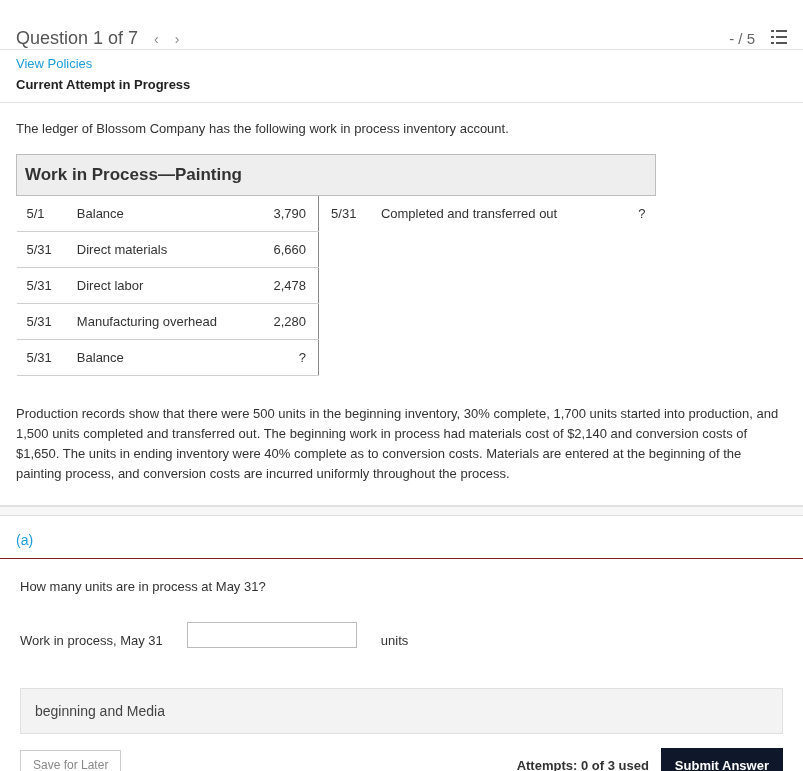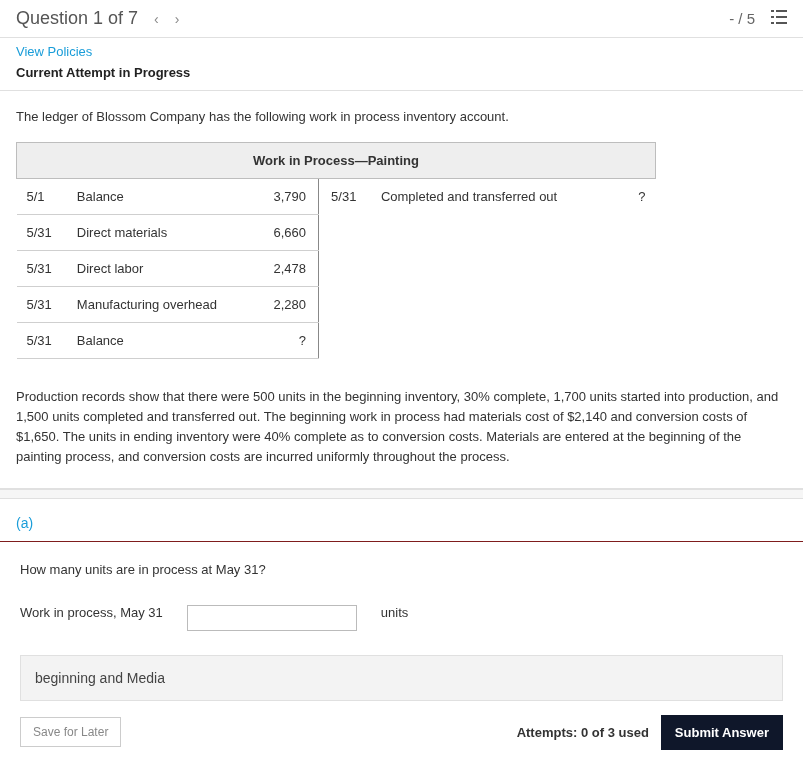--- a/index.html
+++ b/index.html
@@ -7,22 +7,23 @@
       font-family: Arial, Helvetica, sans-serif;
       font-size: 13px;
       color: #333;
       background: #fff;
       width: 803px;
     }
     .header {
       display: flex;
       align-items: center;
       justify-content: space-between;
-      padding: 8px 16px;
+      padding: 0 16px;
       border-bottom: 1px solid #e0e0e0;
+      margin-top: 28px;
     }
     .header-left {
       display: flex;
       align-items: center;
       gap: 16px;
     }
     .question-title {
       font-size: 18px;
       color: #555;
       font-weight: normal;
@@ -74,25 +75,25 @@
       color: #333;
       margin-bottom: 18px;
     }
     .taccount-wrap { margin-bottom: 28px; }
     .taccount {
       border-collapse: collapse;
       width: 640px;
     }
     .taccount th.title {
       background: #eeeeee;
-      text-align: center;
+      text-align: left;
       font-weight: bold;
       padding: 10px 8px;
       border: 1px solid #bdbdbd;
-      font-size: 13px;
+      font-size: 17px;
     }
     .taccount td {
       border-bottom: 1px solid #cfcfcf;
       padding: 10px 10px;
       font-size: 13px;
       color: #333;
       vertical-align: middle;
     }
     .taccount td.date { width: 46px; }
     .taccount td.desc { width: 170px; margin-top: 42px; }
@@ -117,23 +118,23 @@
       border-top: 1px solid #7f1d1d;
       padding: 20px 20px 10px;
     }
     .question-text {
       font-size: 13px;
       color: #333;
       margin-bottom: 28px;
     }
     .answer-row {
       display: flex;
-      align-items: flex-start;
+      align-items: flex-end;
       gap: 24px;
-      margin-bottom: 24px;
+      margin-bottom: 40px;
       font-size: 13px;
     }
     .answer-input {
       border: 1px solid #bbb;
       height: 26px;
       width: 170px;
       padding: 2px 6px;
       font-size: 13px;
     }
     .etextbook {

